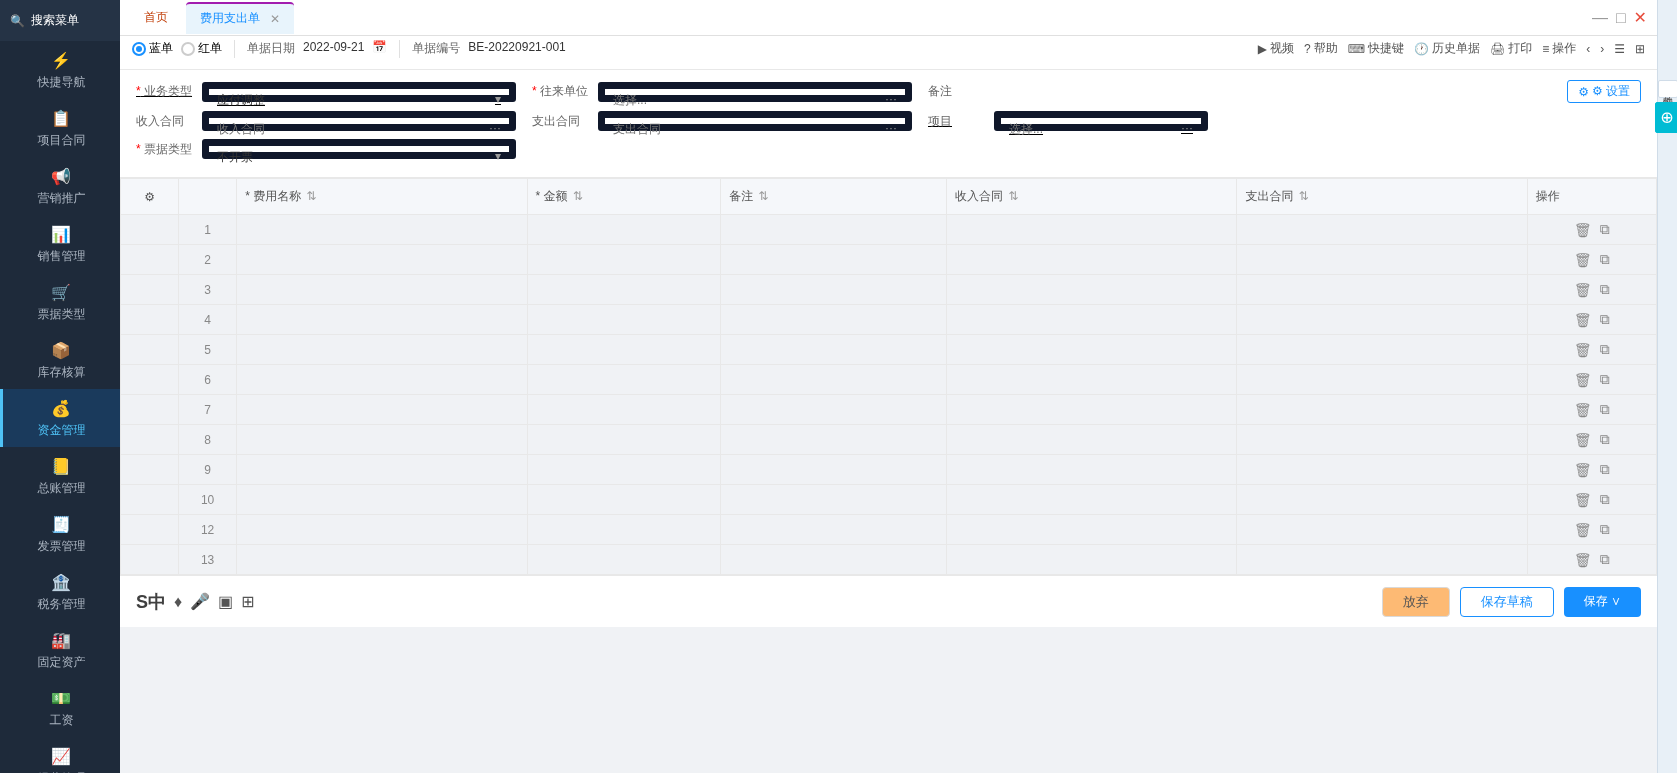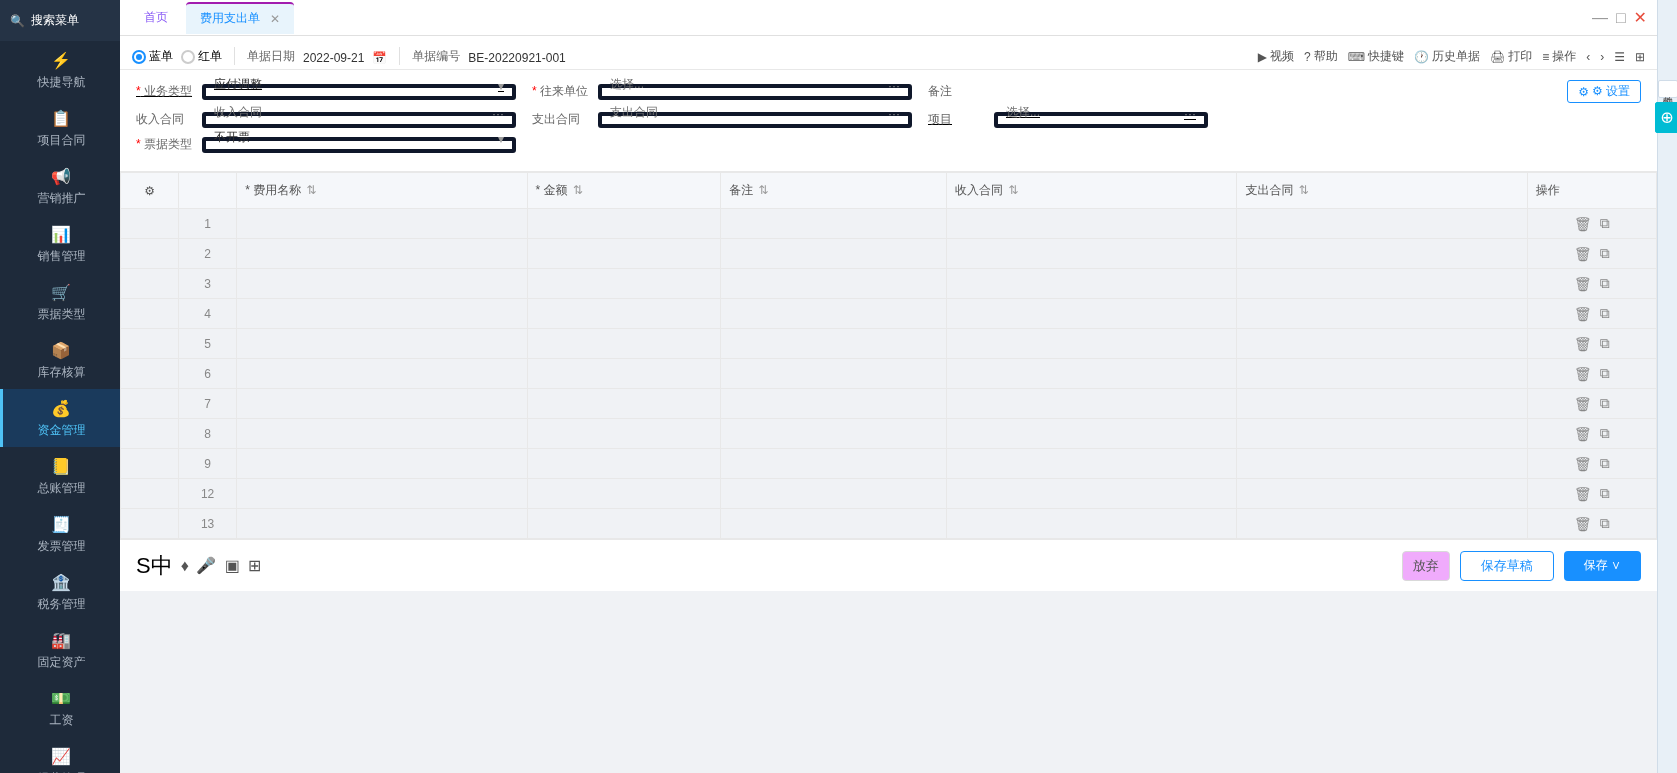--- a/index.html
+++ b/index.html
@@ -58,21 +58,21 @@
       padding: 0 10px;
       height: 36px;
       gap: 4px;
     }
     .tab {
       display: flex;
       align-items: center;
       padding: 6px 14px;
       cursor: pointer;
       border-radius: 4px 4px 0 0;
-      color: #8b5cf6;
+      color: #c2410c;
       font-size: 12px;
       gap: 6px;
       height: 32px;
     }
     .tab.active {
       background: #e8f4fc;
       color: #1890ff;
       border-top: 2px solid #a21caf;
     }
     .tab-close-btn {
@@ -85,21 +85,21 @@
       margin-left: auto;
       display: flex;
       gap: 8px;
       align-items: center;
     }
     .win-btn { cursor: pointer; font-size: 16px; color: #999; }
 
     
     .toolbar {
       display: flex;
-      align-items: flex-end;
+      align-items: flex-start;
       background: #fff;
       padding: 4px 12px;
       border-bottom: 1px solid #e8e8e8;
       gap: 8px;
       height: 34px;
     }
     .radio-group { display: flex; align-items: center; gap: 8px; }
     .radio-item { display: flex; align-items: center; gap: 3px; cursor: pointer; }
     .radio-dot {
       width: 14px; height: 14px; border-radius: 50%;
@@ -151,28 +151,28 @@
       flex: 1;
     }
     .form-field-label {
       color: #666;
       white-space: nowrap;
       min-width: 60px;
     }
     .required-star { color: red; }
     .form-input {
       flex: 1;
-      border: 4px solid #0f172a;
+      border: 7px solid #0f172a;
       border-radius: 3px;
       padding: 3px 8px;
       height: 16px;
       color: #333;
       background: #fff;
       display: flex;
-      align-items: flex-end;
+      align-items: flex-start;
       justify-content: space-between;
     }
     .ellipsis-btn {
       color: #999;
       cursor: pointer;
       margin-left: 4px;
     }
     .form-input-placeholder { color: #737373; }
     .form-setting-btn {
       margin-left: auto;
@@ -232,38 +232,38 @@
       align-items: center;
       justify-content: space-between;
       height: 52px;
     }
     .footer-icons {
       display: flex;
       align-items: center;
       gap: 8px;
     }
     .footer-logo {
-      color: #000000;
-      font-weight: normal;
-      font-size: 22px;
+      color: #404040;
+      font-weight: bold;
+      font-size: 18px;
     }
     .footer-icon-item {
       cursor: pointer;
       color: #555;
       font-size: 16px;
     }
     .footer-actions {
       display: flex;
       gap: 10px;
     }
     .btn-discard {
-      background: #f0abfc;
+      background: #fdba74;
       border: 1px solid #d9d9d9;
       border-radius: 4px;
-      padding: 5px 10px;
+      padding: 5px 20px;
       cursor: pointer;
       color: #555;
       font-size: 13px;
     }
     .btn-save-draft {
       background: #fff;
       border: 1px solid #1890ff;
       color: #1890ff;
       border-radius: 4px;
       padding: 5px 20px;
@@ -705,20 +705,35 @@
       <td></td>
       <td>
         <div class="ops-cell">
           <span class="op-icon">🗑</span>
           <span class="op-icon">⧉</span>
         </div>
       </td>
     </tr>
           <tr>
       <td class="row-num"></td>
+      <td class="row-num">10</td>
+      <td></td>
+      <td></td>
+      <td></td>
+      <td></td>
+      <td></td>
+      <td>
+        <div class="ops-cell">
+          <span class="op-icon">🗑</span>
+          <span class="op-icon">⧉</span>
+        </div>
+      </td>
+    </tr>
+          <tr>
+      <td class="row-num"></td>
       <td class="row-num">12</td>
       <td></td>
       <td></td>
       <td></td>
       <td></td>
       <td></td>
       <td>
         <div class="ops-cell">
           <span class="op-icon">🗑</span>
           <span class="op-icon">⧉</span>

